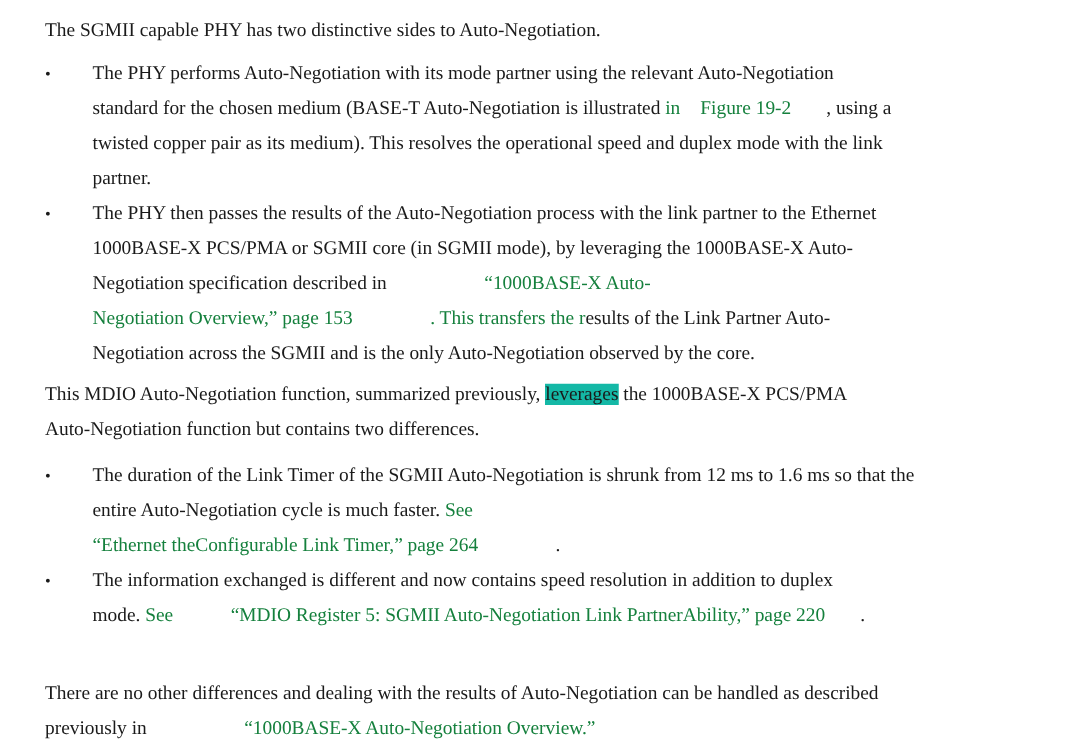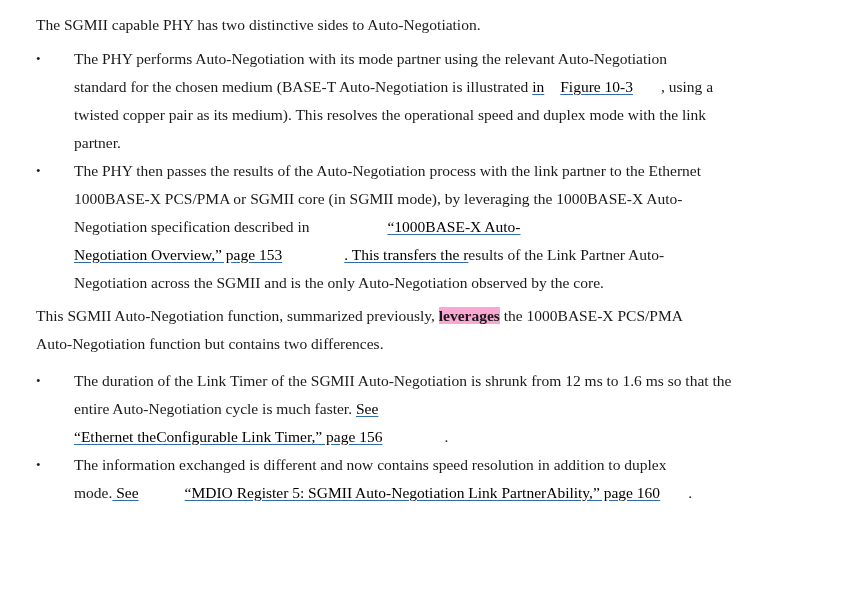--- a/index.html
+++ b/index.html
@@ -46,31 +46,29 @@
     color: #1a1a1a;
     text-align: left;
   }
   .bullet-body {
     margin-left: 38px;
     color: #1a1a1a;
   }
 
   
   .lnk {
-    color: #000000;
-    text-decoration: underline;
+    color: #15803d;
     text-decoration-color: #2f6ca8;
     text-underline-offset: 2px;
     cursor: pointer;
   }
 
   .hl {
-    background: #f9a8d4;
+    background: #14b8a6;
     color: #1a1a1a;
-    font-weight: bold;
   }
 
   
   .gap-sm { display: inline-block; width: 16px; }
   .gap-md { display: inline-block; width: 28px; }
   .gap-lg { display: inline-block; width: 46px; }
   .gap-xl { display: inline-block; width: 62px; }
   .gap-xxl { display: inline-block; width: 78px; }
 
   .nowrap { white-space: nowrap; }
@@ -81,46 +79,49 @@
 <div class="page">
 
   <div class="para" style="left:36px; top:11px; width:700px;">
     <span>The SGMII capable PHY has two distinctive sides to Auto-Negotiation.</span>
   </div>
 
   <div class="bullet-block" style="left:36px; top:45px; width:680px;">
     <span class="bullet-mark">•</span>
     <div class="bullet-body">
       <span>The PHY performs Auto-Negotiation with its mode partner using the relevant Auto-Negotiation standard for the chosen medium (BASE-T Auto-Negotiation is illustrated</span>
-      <span class="lnk">in</span><span class="gap-sm"></span><span class="lnk">Figure 10-3</span><span class="gap-md"></span><span>, using a twisted copper pair as its medium). This resolves the operational speed and duplex mode with the link partner.</span>
+      <span class="lnk">in</span><span class="gap-sm"></span><span class="lnk">Figure 19-2</span><span class="gap-md"></span><span>, using a twisted copper pair as its medium). This resolves the operational speed and duplex mode with the link partner.</span>
     </div>
   </div>
 
   <div class="bullet-block" style="left:36px; top:157px; width:690px;">
     <span class="bullet-mark">•</span>
     <div class="bullet-body">
       <span>The PHY then passes the results of the Auto-Negotiation process with the link partner to the Ethernet 1000BASE-X PCS/PMA or SGMII core (in SGMII mode), by leveraging the 1000BASE-X Auto-Negotiation specification described in</span><span class="gap-xxl"></span><span class="lnk nowrap">“1000BASE-X Auto-</span><span class="lnk nowrap">Negotiation Overview,” page 153</span><span class="gap-xl"></span><span class="lnk nowrap">. This transfers the r</span><span>esults of the Link Partner Auto-Negotiation across the SGMII and is the only Auto-Negotiation observed by the core.</span>
     </div>
   </div>
 
   <div class="para" style="left:36px; top:302px; width:660px;">
-    <span>This SGMII Auto-Negotiation function, summarized previously,</span>
+    <span>This MDIO Auto-Negotiation function, summarized previously,</span>
     <span class="hl">leverages</span>
     <span>the 1000BASE-X PCS/PMA Auto-Negotiation function but contains two differences.</span>
   </div>
 
   <div class="bullet-block" style="left:36px; top:367px; width:700px;">
     <span class="bullet-mark">•</span>
     <div class="bullet-body">
       <span>The duration of the Link Timer of the SGMII Auto-Negotiation is shrunk from 12 ms to 1.6 ms so that the entire Auto-Negotiation cycle is much faster.</span>
-      <span class="lnk">See</span><span class="gap-xxl"></span><span class="lnk nowrap">“Ethernet the</span><span class="lnk nowrap">Configurable Link Timer,” page 156</span><span class="gap-xl"></span><span>.</span>
+      <span class="lnk">See</span><span class="gap-xxl"></span><span class="lnk nowrap">“Ethernet the</span><span class="lnk nowrap">Configurable Link Timer,” page 264</span><span class="gap-xl"></span><span>.</span>
     </div>
   </div>
 
   <div class="bullet-block" style="left:36px; top:451px; width:660px;">
     <span class="bullet-mark">•</span>
     <div class="bullet-body">
-      <span>The information exchanged is different and now contains speed resolution in addition to duplex mode.</span><span class="lnk"> See</span><span class="gap-lg"></span><span class="lnk nowrap">“MDIO Register 5: SGMII Auto-Negotiation Link Partner</span><span class="lnk nowrap">Ability,” page 160</span><span class="gap-md"></span><span>.</span>
+      <span>The information exchanged is different and now contains speed resolution in addition to duplex mode.</span><span class="lnk"> See</span><span class="gap-lg"></span><span class="lnk nowrap">“MDIO Register 5: SGMII Auto-Negotiation Link Partner</span><span class="lnk nowrap">Ability,” page 220</span><span class="gap-md"></span><span>.</span>
     </div>
   </div>
 
+  <div class="para" style="left:36px; top:541px; width:680px;">
+    <span>There are no other differences and dealing with the results of Auto-Negotiation can be handled as described previously in</span><span class="gap-xxl"></span><span class="lnk nowrap">“1000BASE-X Auto-Negotiation Overview.”</span>
+  </div>
 
 </div>
 
 </body></html>

